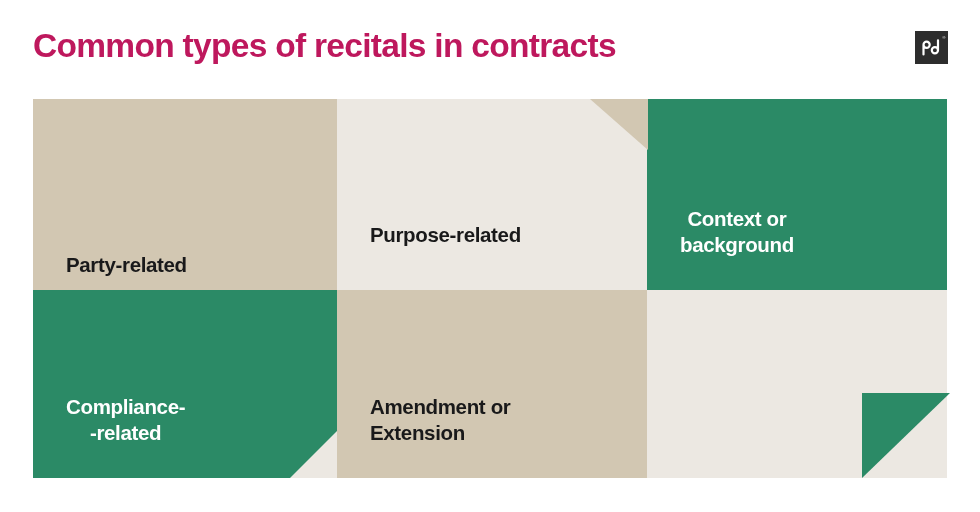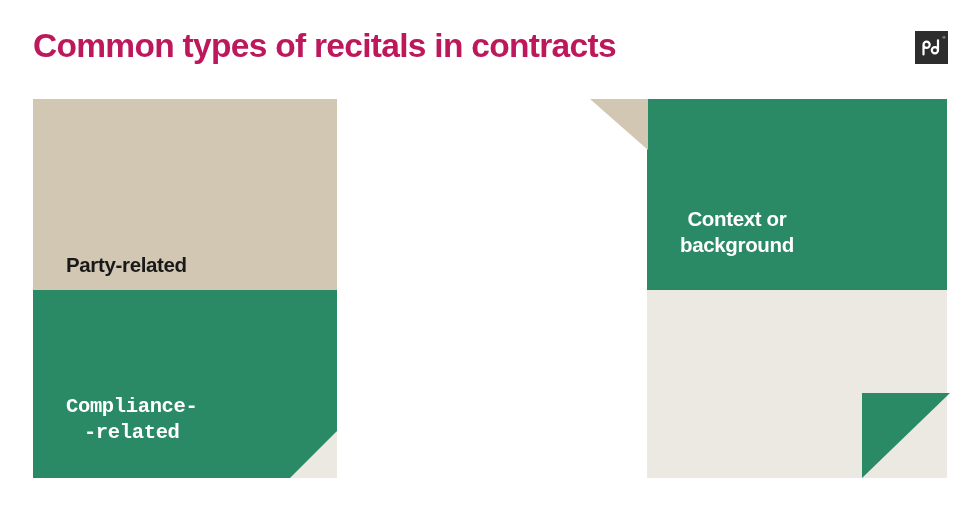--- a/index.html
+++ b/index.html
@@ -148,31 +148,38 @@
       </svg>
     </div>
   </div>
 
   <div class="grid">
 
     <div class="cell c-r1c1" style="background:#d2c7b2;">
       <div class="cell-label label-single dark-text">Party-related</div>
     </div>
 
+    <div class="cell c-r1c2" style="background:#ece8e2;">
+      <div class="cell-label label-single dark-text">Purpose-related</div>
+    </div>
 
     <div class="cell c-r1c3" style="background:#2b8a66;">
       <div class="cell-label label-double light-text">Context or
 background</div>
     </div>
 
-    <div class="cell c-r2c1" style="background:#2b8a66;font-family:Liberation Mono, monospace;">
+    <div class="cell c-r2c1" style="background:#2b8a66;">
       <div class="cell-label label-double light-text">Compliance-
 -related</div>
     </div>
 
+    <div class="cell c-r2c2" style="background:#d2c7b2;">
+      <div class="cell-label label-double dark-text">Amendment or
+Extension</div>
+    </div>
 
     <div class="cell c-r2c3" style="background:#ece8e2;">
       <div class="cell-label label-single dark-text"></div>
     </div>
 
     <div class="notch notch-tl" style="border-width:51px 0 0 58px; border-color:#d2c7b2 transparent transparent transparent;">
     </div>
 
     <div class="notch notch-bl" style="border-width:0 0 47px 47px; border-color:transparent transparent #ece8e2 transparent;">
     </div>

